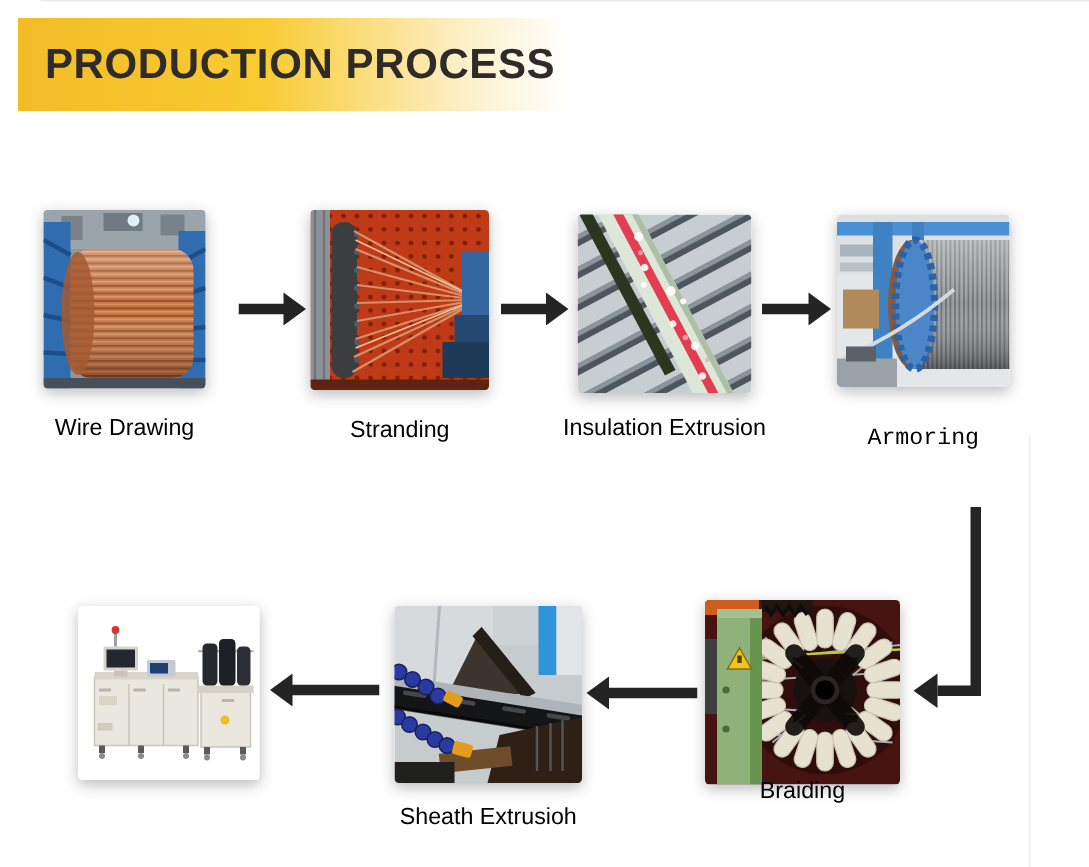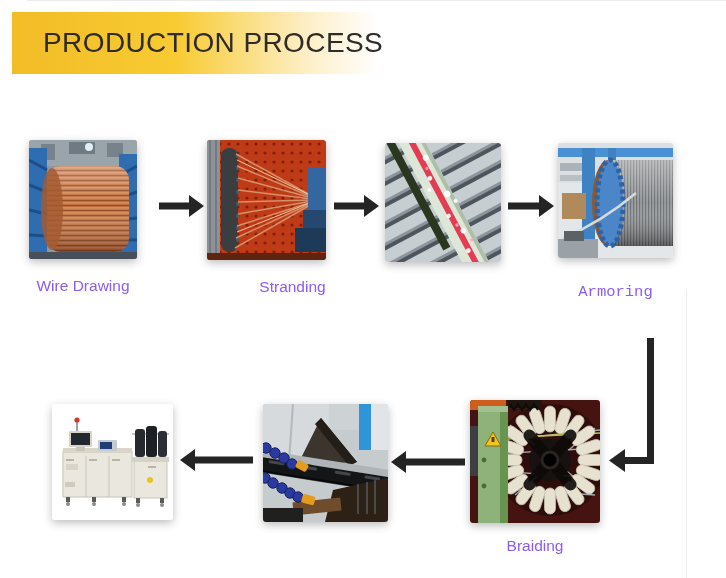--- a/index.html
+++ b/index.html
@@ -8,28 +8,28 @@
     font-family:"Liberation Sans","DejaVu Sans",sans-serif;
   }
   .top-hairline{position:absolute;left:27px;top:0;width:699px;height:1px;background:#ebebeb;}
   .right-hairline{position:absolute;left:686px;top:290px;width:1px;height:288px;background:#ededed;}
   .header-band{
     position:absolute;left:12px;top:12px;width:366px;height:62px;
     background:linear-gradient(to right,#f2bc27 0%,#f8cb33 45%,#fdeec4 80%,#ffffff 100%);
     display:flex;align-items:center;
   }
   .header-band h1{
-    margin:0;padding-left:31px;font-size:28px;font-weight:normal;
+    margin:0;padding-left:18px;font-size:28px;font-weight:bold;
     letter-spacing:.4px;color:#2e2b28;white-space:nowrap;
   }
   .step{position:absolute;}
   .step svg.photo{display:block;border-radius:3px;box-shadow:0 3px 9px rgba(40,40,40,.30);}
   .step .caption{
     position:absolute;left:50%;transform:translateX(-50%);
-    font-size:15.5px;color:#8b5cf6;white-space:nowrap;
+    font-size:15.5px;color:#000000;white-space:nowrap;
   }
   .arrow{position:absolute;}
   .arrow svg{display:block;}
 </style>
 </head>
 <body>
 
 <div class="canvas">
 
   <div class="top-hairline"></div>
@@ -111,21 +111,21 @@
           <line x1="29" y1="98" x2="105" y2="63"></line>
         <line x1="28" y1="108" x2="105" y2="64"></line>
       </g>
       <line x1="30" y1="20" x2="105" y2="56" stroke="#f2c79d" stroke-width="1"></line>
       <line x1="30" y1="92" x2="105" y2="62" stroke="#f2c79d" stroke-width="1"></line>
       <rect x="101" y="28" width="18" height="75" fill="#34679f"></rect>
       <rect x="96" y="70" width="23" height="34" fill="#24486f"></rect>
       <rect x="88" y="88" width="31" height="24" fill="#1d3a59"></rect>
       <rect y="113" width="119" height="7" fill="#5e2410"></rect>
     </svg>
-    <div class="caption" style="top:138px;margin-left:26px;">Stranding</div>
+    <div class="caption" style="top:138px;">Stranding</div>
   </div>
 
   <div class="arrow" style="left:334px;top:195px;">
     <svg width="45" height="22" viewBox="0 0 45 22">
       <rect y="7.5" width="31" height="7" fill="#242424"></rect>
       <polygon points="30,0 45,11 30,22" fill="#242424"></polygon>
     </svg>
   </div>
 
   <div class="step" style="left:385px;top:143px;">
@@ -153,20 +153,21 @@
           <circle cx="40" cy="66" r="2"></circle>
             <circle cx="62" cy="48" r="2"></circle>
         </g>
         <g fill="#f2a8bc" opacity=".85">
           <circle cx="20" cy="58" r="1.6"></circle>
             <circle cx="84" cy="58" r="1.8"></circle>
             <circle cx="104" cy="52" r="1.5"></circle>
         </g>
       </g>
     </svg>
+    <div class="caption" style="top:134px;">Insulation Extrusion</div>
   </div>
 
   <div class="arrow" style="left:508px;top:195px;">
     <svg width="46" height="22" viewBox="0 0 46 22">
       <rect y="7.5" width="32" height="7" fill="#242424"></rect>
       <polygon points="31,0 46,11 31,22" fill="#242424"></polygon>
     </svg>
   </div>
 
   <div class="step" style="left:558px;top:143px;font-family:Liberation Mono, monospace;">
@@ -257,21 +258,21 @@
       <path d="M40,4 l4,6 l4,-6 l4,6 l4,-6 l4,6 l4,-6 l4,6" stroke="#0d0d0d" stroke-width="2.2" fill="none"></path>
       <rect y="26" width="10" height="50" fill="#3e3e3e"></rect>
       <rect x="8" y="6" width="30" height="117" fill="#8fb17a"></rect>
       <rect x="30" y="6" width="8" height="117" fill="#67954f"></rect>
       <rect x="8" y="6" width="30" height="6" fill="#a3c18f"></rect>
       <polygon points="23,32 31,46 15,46" fill="#f1c51f" stroke="#8a6a10" stroke-width="1"></polygon>
       <rect x="21.5" y="37" width="3" height="5" fill="#5a4408"></rect>
       <circle cx="14" cy="60" r="2.4" fill="#4a6a3a"></circle>
       <circle cx="14" cy="86" r="2.4" fill="#4a6a3a"></circle>
     </svg>
-    <div class="caption" style="top:137px;">Braiding</div>
+    <div class="caption" style="top:119px;">Braiding</div>
   </div>
 
   <div class="arrow" style="left:391px;top:451px;">
     <svg width="74" height="22" viewBox="0 0 74 22">
       <polygon points="15,0 0,11 15,22" fill="#242424"></polygon>
       <rect x="14" y="7.5" width="60" height="7" fill="#242424"></rect>
     </svg>
   </div>
 
   <div class="step" style="left:263px;top:404px;">
@@ -308,20 +309,21 @@
           <circle cx="10" cy="79" r="5.2"></circle>
           <circle cx="19" cy="84" r="5.2"></circle>
           <circle cx="27" cy="89" r="5.2"></circle>
           <circle cx="35" cy="93" r="5.2"></circle>
       </g>
       <g fill="#e59b1e">
         <rect x="33" y="58" width="12" height="8" rx="2" transform="rotate(28 39 62)"></rect>
         <rect x="39" y="91" width="13" height="9" rx="2" transform="rotate(15 45 95)"></rect>
       </g>
     </svg>
+    <div class="caption" style="top:132px;">Sheath Extrusioh</div>
   </div>
 
   <div class="arrow" style="left:180px;top:449px;">
     <svg width="73" height="22" viewBox="0 0 73 22">
       <polygon points="15,0 0,11 15,22" fill="#242424"></polygon>
       <rect x="14" y="7.5" width="59" height="7" fill="#242424"></rect>
     </svg>
   </div>
 
   <div class="step" style="left:52px;top:404px;">

